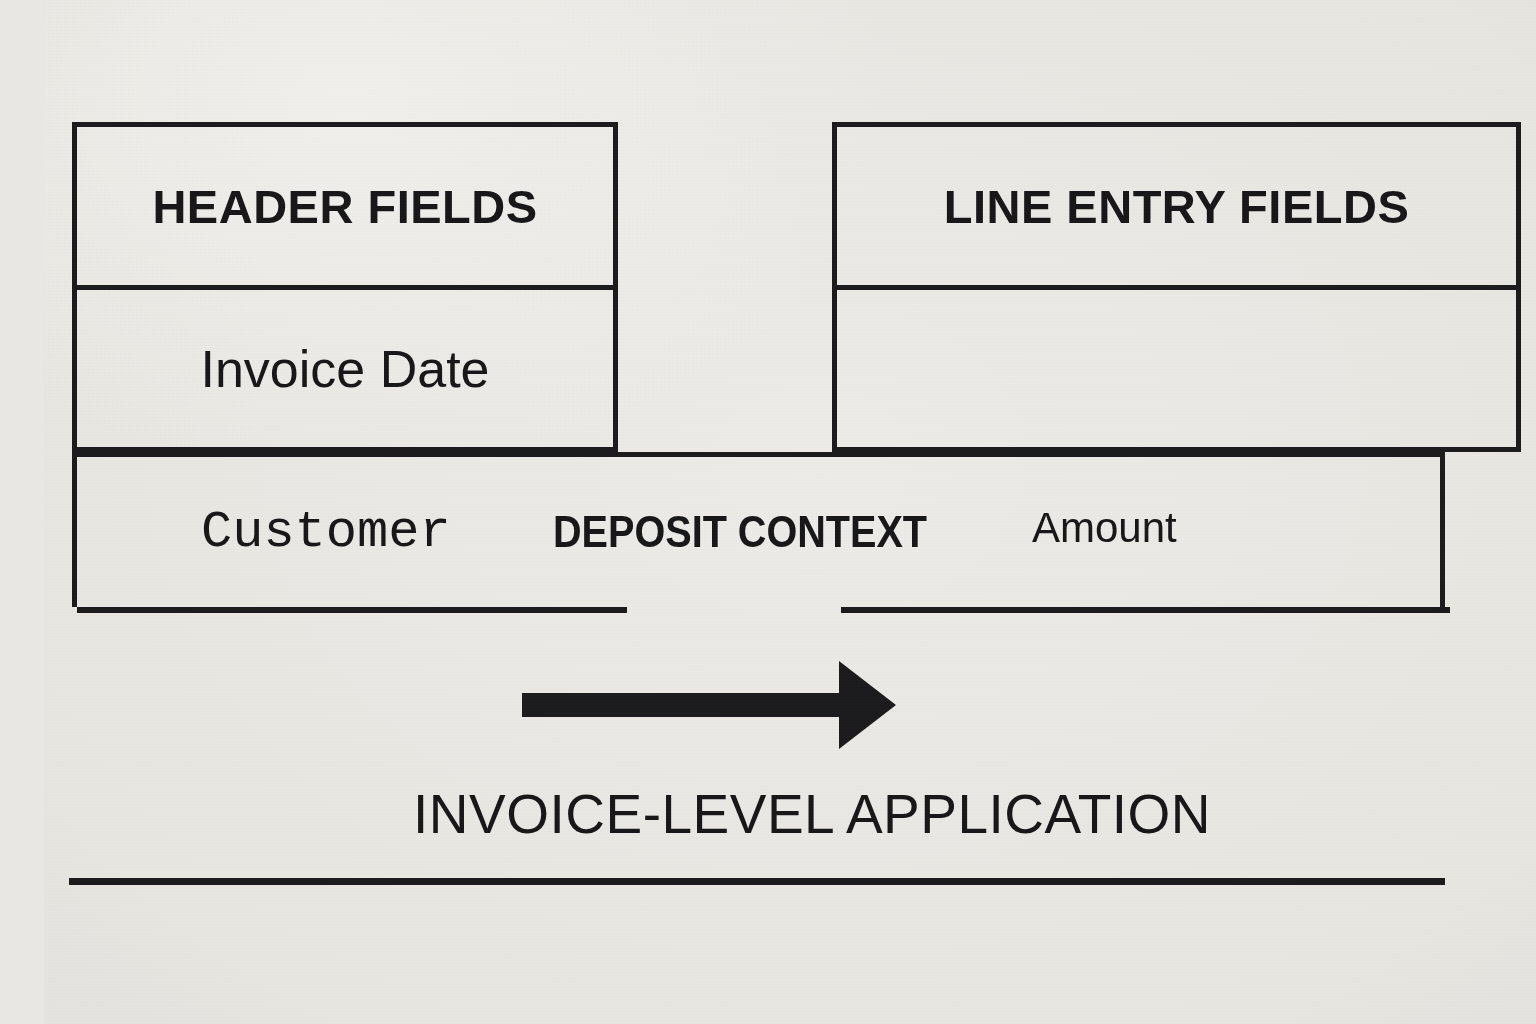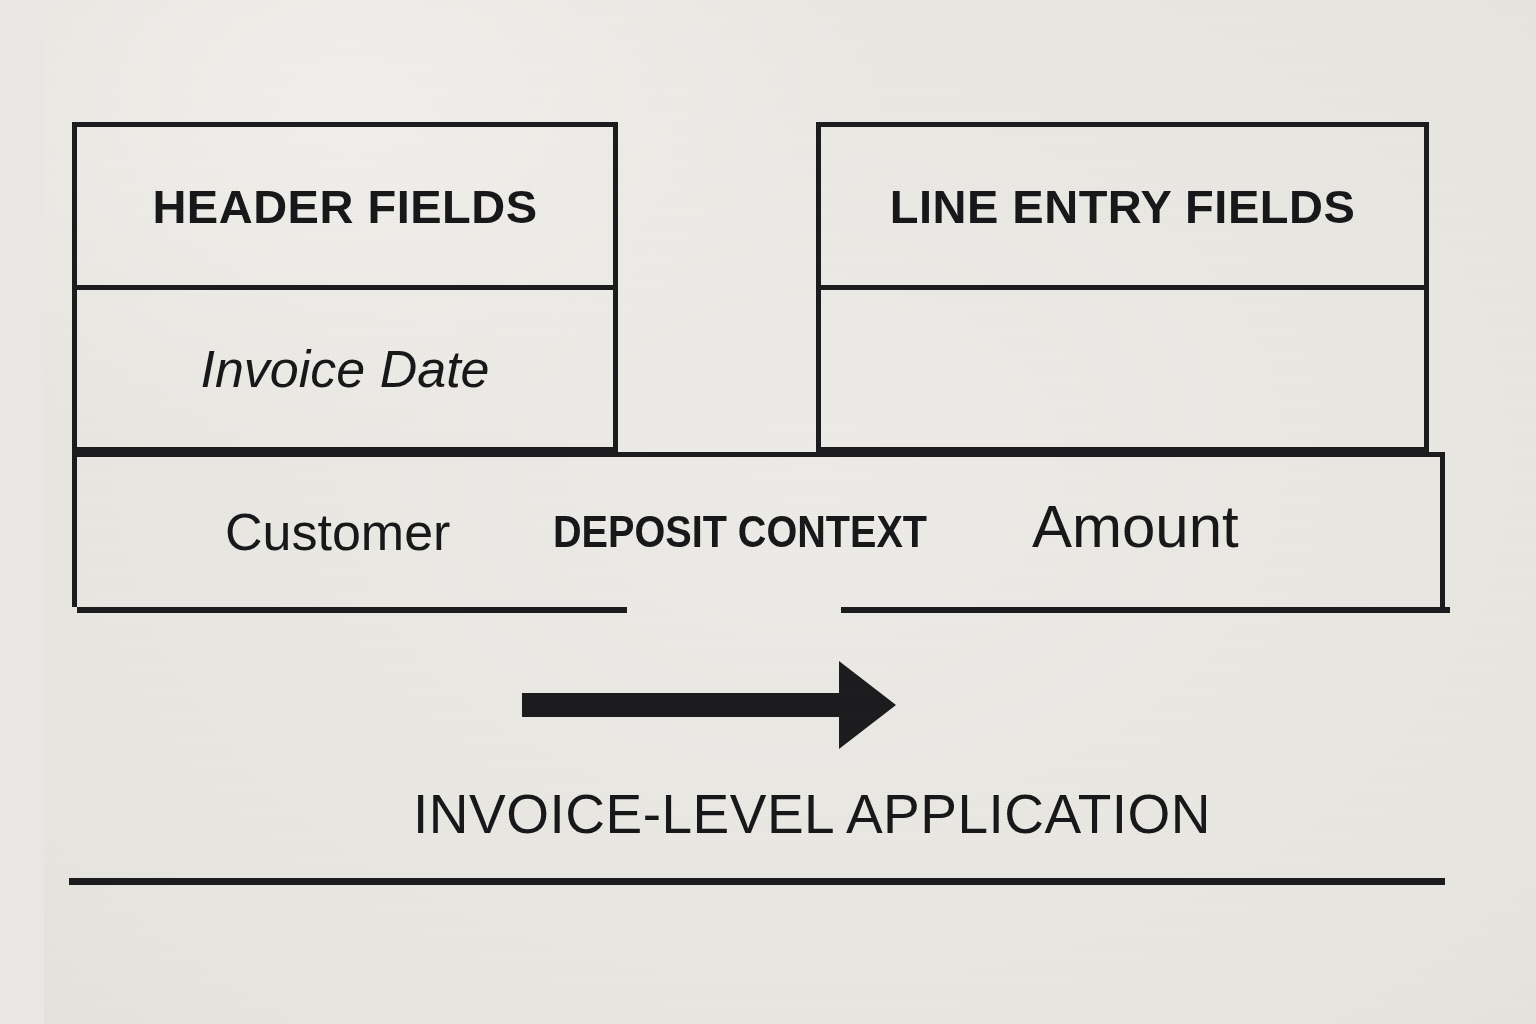--- a/index.html
+++ b/index.html
@@ -40,21 +40,21 @@
     position: absolute;
     box-sizing: border-box;
     border: 5px solid #1b1b1e;
     background: transparent;
     display: flex;
     align-items: center;
     justify-content: center;
   }
 
   #left-group  { left: 28px;  top: 122px; width: 546px; height: 330px; }
-  #right-group { left: 772px; top: 122px; width: 613px; height: 330px; }
+  #right-group { left: 788px; top: 122px; width: 689px; height: 330px; }
 
   .divider {
     position: absolute;
     left: 0;
     right: 0;
     height: 5px;
     background: #1b1b1e;
   }
   
   #left-divider  { top: 158px; }
@@ -63,21 +63,21 @@
   .cell {
     position: absolute;
     left: 0; right: 0;
     display: flex;
     align-items: center;
     justify-content: center;
     text-align: center;
     white-space: nowrap;
   }
   .cell-top    { top: 0;     height: 158px; }
-  .cell-bottom { top: 163px; bottom: 0; font-style: italic; }
+  .cell-bottom { top: 163px; bottom: 0; }
 
   .caps-head {
     font-weight: 700;
     font-size: 47px;
     letter-spacing: .5px;
     color: #17171a;
   }
   .field-label {
     font-weight: 400;
     font-size: 52px;
@@ -109,44 +109,45 @@
 
   #bottom-row-content {
     position: absolute;
     inset: 0;
     display: flex;
     align-items: center;
     white-space: nowrap;
   }
   .lbl-customer {
     position: absolute;
-    left: 148px;
+    left: 124px;
     top: 50%;
     transform: translateY(-50%);
     font-size: 52px;
     font-weight: 400;
     color: #17171a;
+    font-family: Liberation Mono, monospace;
   }
   .lbl-deposit {
     position: absolute;
     left: 476px;
     top: 50%;
     transform: translateY(-50%) scaleX(.90);
     transform-origin: left center;
     font-size: 44px;
     font-weight: 700;
     letter-spacing: 0px;
     color: #17171a;
   }
   .lbl-amount {
     position: absolute;
     left: 955px;
     top: 50%;
     transform: translateY(-58%);
-    font-size: 60px;
+    font-size: 42px;
     font-weight: 400;
     color: #17171a;
     text-align: center;
   }
 
   
   #flow-arrow {
     position: absolute;
     left: 470px;
     top: 655px;

